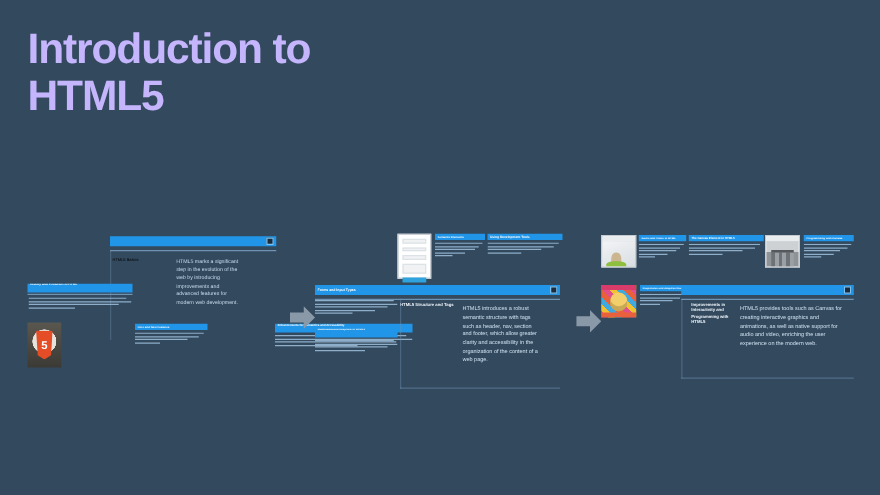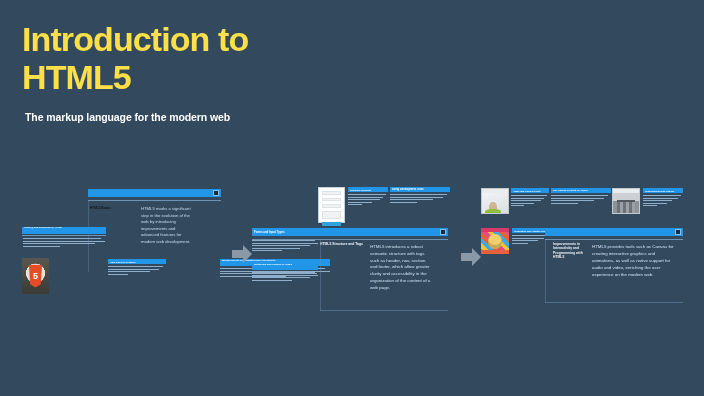--- a/index.html
+++ b/index.html
@@ -8,21 +8,21 @@
     background:#33495e;
     font-family:"Liberation Sans", sans-serif;
     position:relative;
   }
   .stage{position:absolute;inset:0;}
 
   
   .title{
     position:absolute;left:22px;top:20px;
     font-size:34px;line-height:1.13;font-weight:bold;
-    color:#fde047;letter-spacing:-0.9px;
+    color:#c4b5fd;letter-spacing:-0.9px;
     white-space:pre-line;
   }
   .subtitle{
     position:absolute;left:25px;top:111px;
     font-size:10.5px;font-weight:bold;color:#ffffff;
     letter-spacing:-0.1px;
   }
 
   
   .bar{
@@ -131,21 +131,20 @@
   }
   .browser .chrome{height:4px;background:#e9edf0;border-bottom:1px solid #d5dade;}
 </style>
 </head>
 <body>
 
 <div class="stage">
 
   <div class="title">Introduction to
 HTML5</div>
-  <div class="subtitle">The markup language for the modern web</div>
 
   <div>
 
     <div class="bar" style="left:88px;top:189px;width:133px;height:8px;position:absolute;font-size:4px;">
       <span class="bt"></span>
       <span class="baricon"></span>
     </div>
     <div class="rule" style="left:88px;top:200px;width:133px;"></div>
 
     <div class="card" style="left:90px;top:206px;width:44px;font-size:3.2px;line-height:1.35;">HTML5 Basics</div>

